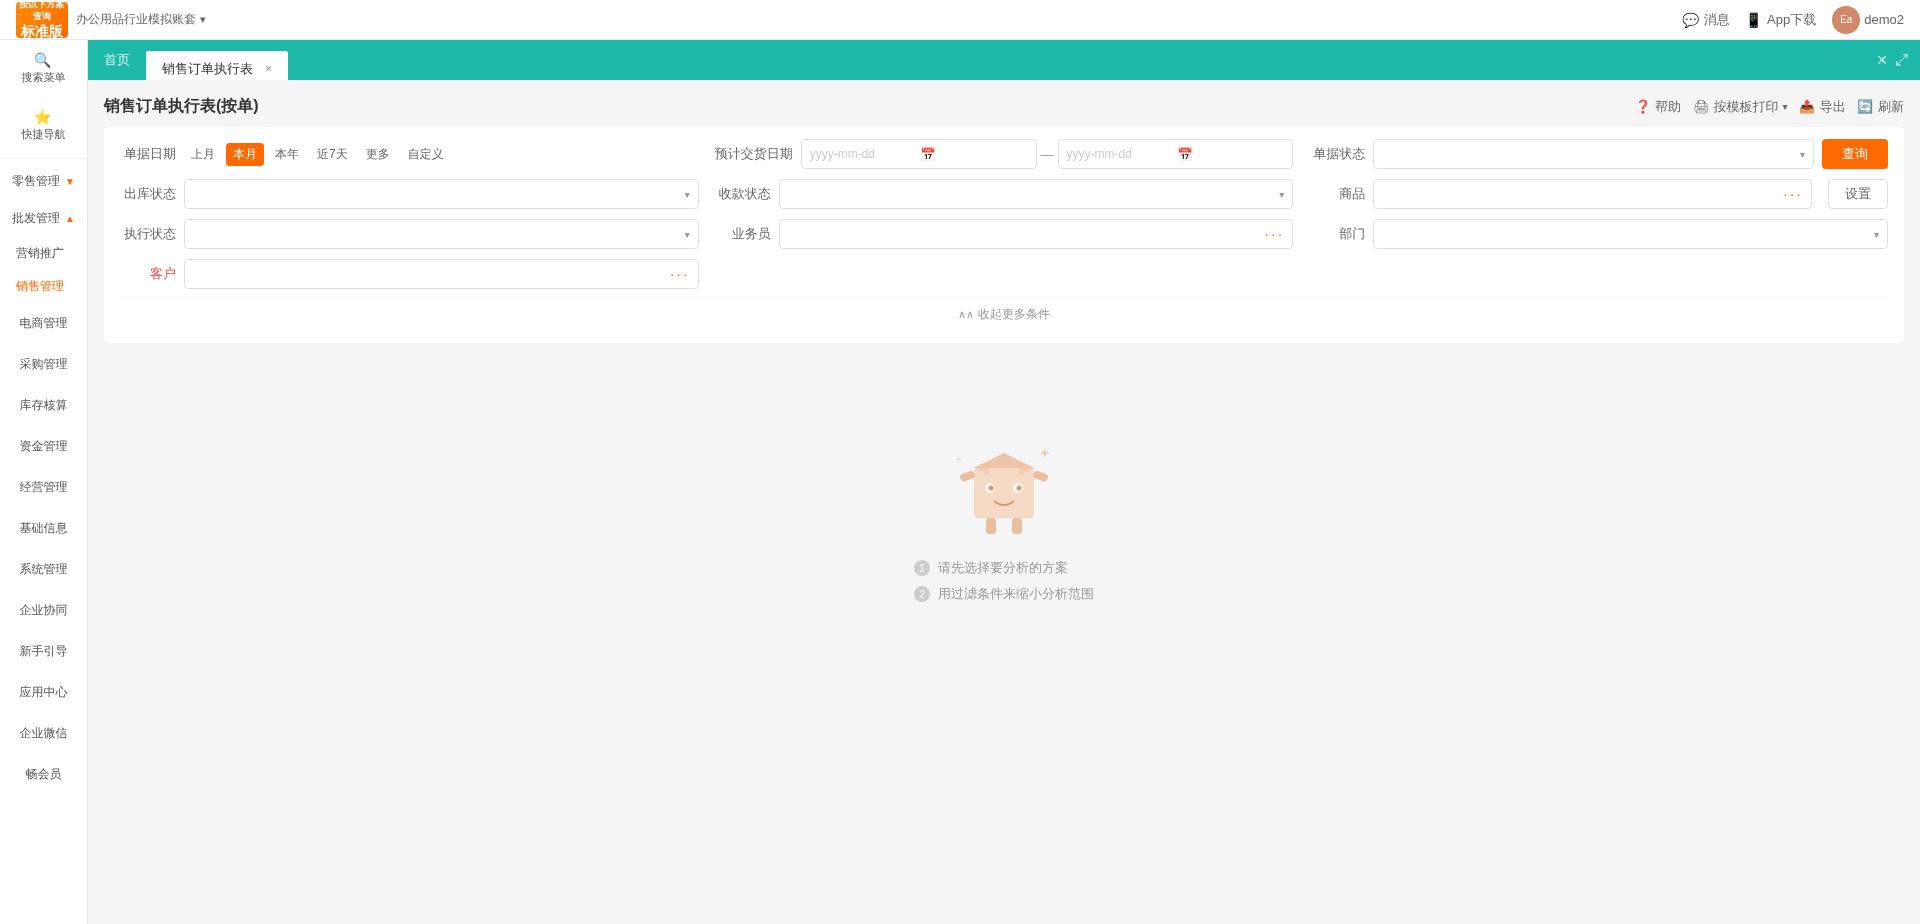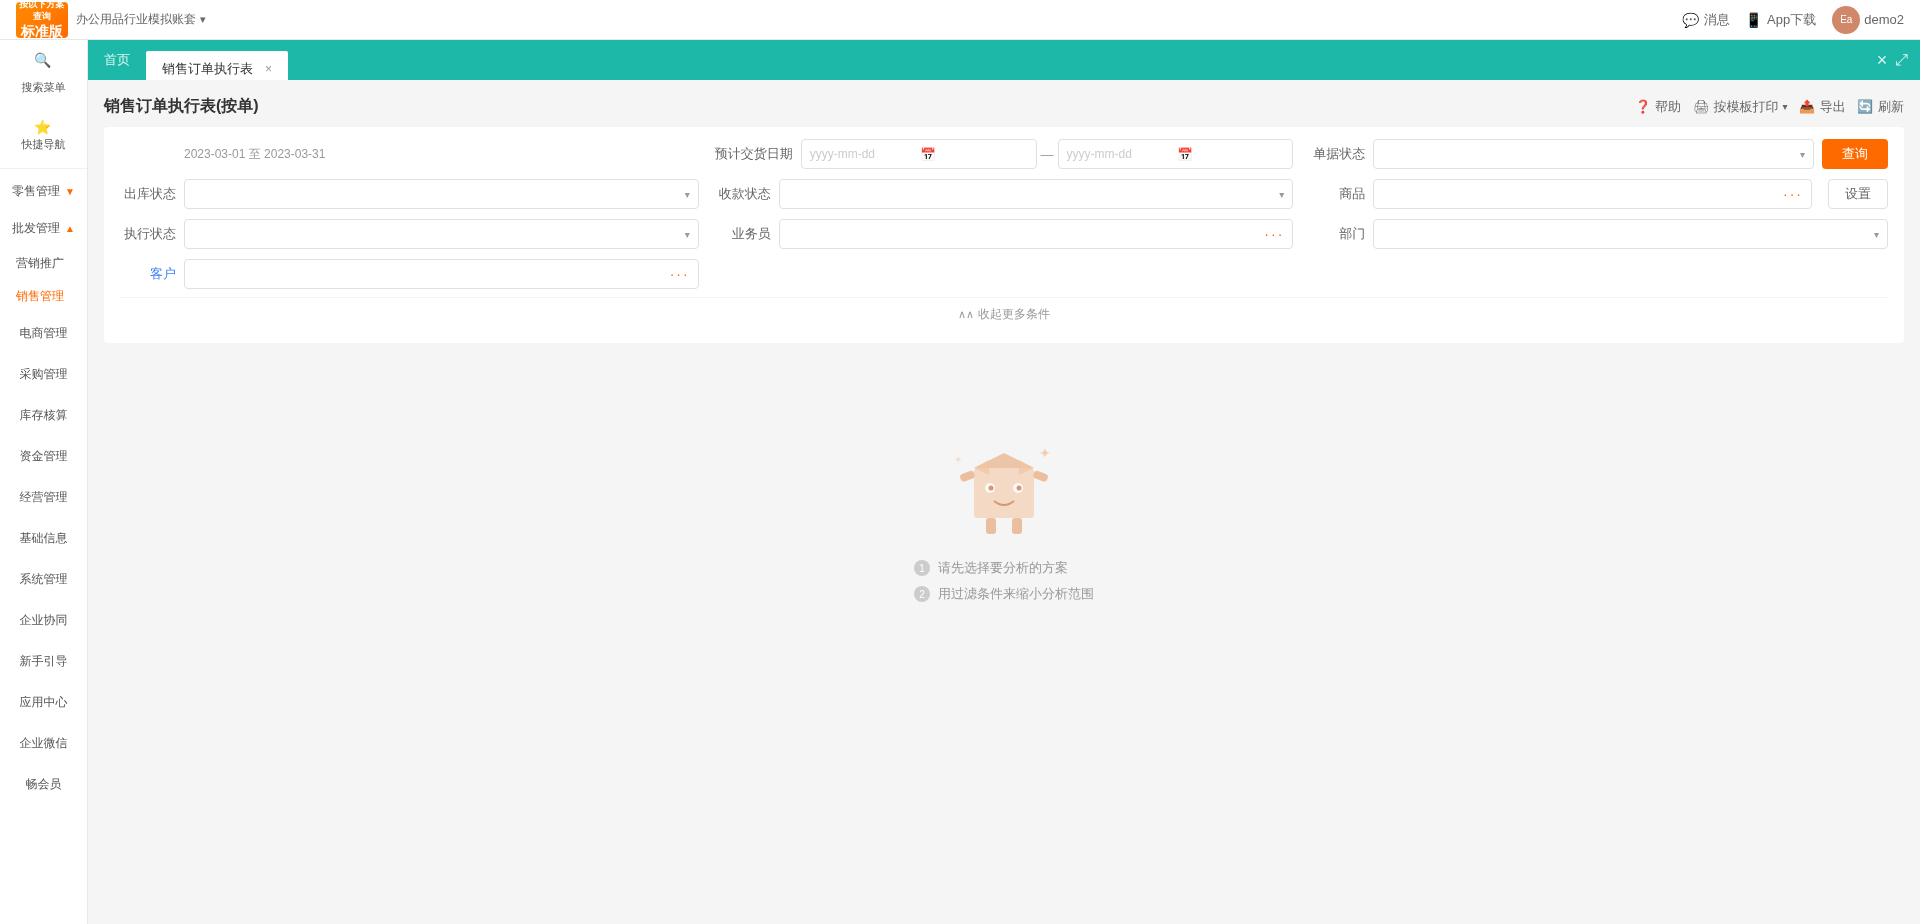--- a/index.html
+++ b/index.html
@@ -116,21 +116,21 @@
       <span>demo2</span>
     </div>
   </div>
 </div>
 
 <div class="main-layout">
 
   <div class="sidebar">
     <div class="sidebar-item">
       <span style="font-size:14px;">🔍</span>
-      <div style="font-size:11px; margin-top:12px;">搜索菜单</div>
+      <div style="font-size:11px; margin-top:2px;">搜索菜单</div>
     </div>
     <div class="sidebar-item">
       <span style="font-size:14px;">⭐</span>
       <div style="font-size:11px; margin-top:2px;">快捷导航</div>
     </div>
     <div style="height:1px; background:#f0f0f0; margin: 4px 0;"></div>
     <div class="sidebar-item" style="display:flex;align-items:center;justify-content:space-between;padding:10px 12px;">
       <span style="font-size:12px;">零售管理</span>
       <span style="font-size:10px; color:#ff6a00;">▼</span>
     </div>
@@ -225,22 +225,30 @@
 
       <div class="main-filter-area">
         <div style="display:flex;">
 
 
           <div class="filter-form">
 
             <div style="display:grid; grid-template-columns: 1fr 1fr 1fr; gap: 10px 16px; margin-bottom: 10px; align-items:center;">
 
               <div style="display:flex; flex-direction:column; gap:4px;">
-                <div style="display:flex; align-items:center; gap:4px; margin-left:64px;">
-                  <span style="font-size:12px; color:#999;">2023-03-01 至 2023-03-31</span>
+                <div style="display:flex; align-items:center; gap:8px;">
+                  <span class="filter-field-label" style="min-width:56px; text-align:right; color:#666; font-size:13px;">单据日期</span>
+                  <div style="display:flex; gap:4px; align-items:center; flex-wrap:wrap;">
+                    <span class="date-btn" style="padding:2px 6px; border-radius:3px; font-size:12px; cursor:pointer; color:#666; border:1px solid transparent;">上月</span>
+                    <span class="date-btn active" style="padding:2px 6px; border-radius:3px; font-size:12px; cursor:pointer; background:#ff6a00; color:white; border:1px solid #ff6a00;">本月</span>
+                    <span class="date-btn" style="padding:2px 6px; border-radius:3px; font-size:12px; cursor:pointer; color:#666; border:1px solid transparent;">本年</span>
+                    <span class="date-btn" style="padding:2px 6px; border-radius:3px; font-size:12px; cursor:pointer; color:#666; border:1px solid transparent;">近7天</span>
+                    <span class="date-btn" style="padding:2px 6px; border-radius:3px; font-size:12px; cursor:pointer; color:#666; border:1px solid transparent;">更多</span>
+                    <span class="date-btn" style="padding:2px 6px; border-radius:3px; font-size:12px; cursor:pointer; color:#666; border:1px solid transparent;">自定义</span>
+                  </div>
                 </div>
               </div>
 
               <div class="filter-field">
                 <span class="filter-field-label" style="min-width:70px; font-size:13px; color:#666; white-space:nowrap;">预计交货日期</span>
                 <div style="display:flex; align-items:center; gap:4px; flex:1;">
                   <div class="date-input" style="flex:1;">
                     <span style="color:#ccc; font-size:12px;">yyyy-mm-dd</span>
                     <span style="color:#ff6a00; font-size:13px;">📅</span>
                   </div>
@@ -304,21 +312,21 @@
                 <span class="filter-field-label" style="min-width:56px; text-align:right; color:#666; font-size:13px;">部门</span>
                 <div class="filter-select" style="flex:1; height:30px; border:1px solid #e0e0e0; border-radius:4px; padding:0 8px; background:#fff; display:flex; align-items:center; justify-content:space-between; cursor:pointer;">
                   <span style="color:#ccc;"></span>
                   <span class="chevron">▾</span>
                 </div>
               </div>
             </div>
 
             <div style="display:grid; grid-template-columns: 1fr 1fr 1fr; gap: 10px 16px; margin-bottom: 4px; align-items:center;">
               <div class="filter-field">
-                <span class="filter-field-label" style="min-width:56px; text-align:right; color:#3b82f6; font-size:13px;">客户</span>
+                <span class="filter-field-label" style="min-width:56px; text-align:right; color:#ef4444; font-size:13px;">客户</span>
                 <div style="flex:1; height:30px; border:1px solid #e0e0e0; border-radius:4px; padding:0 8px; background:#fff; display:flex; align-items:center; justify-content:flex-end; cursor:pointer;">
                   <span class="dots" style="color:#ff6a00; letter-spacing:2px;">···</span>
                 </div>
               </div>
             </div>
 
             <div class="collapse-bar">
               <span>
                 <span style="font-size:11px;">∧∧</span>
                 <span>收起更多条件</span>

